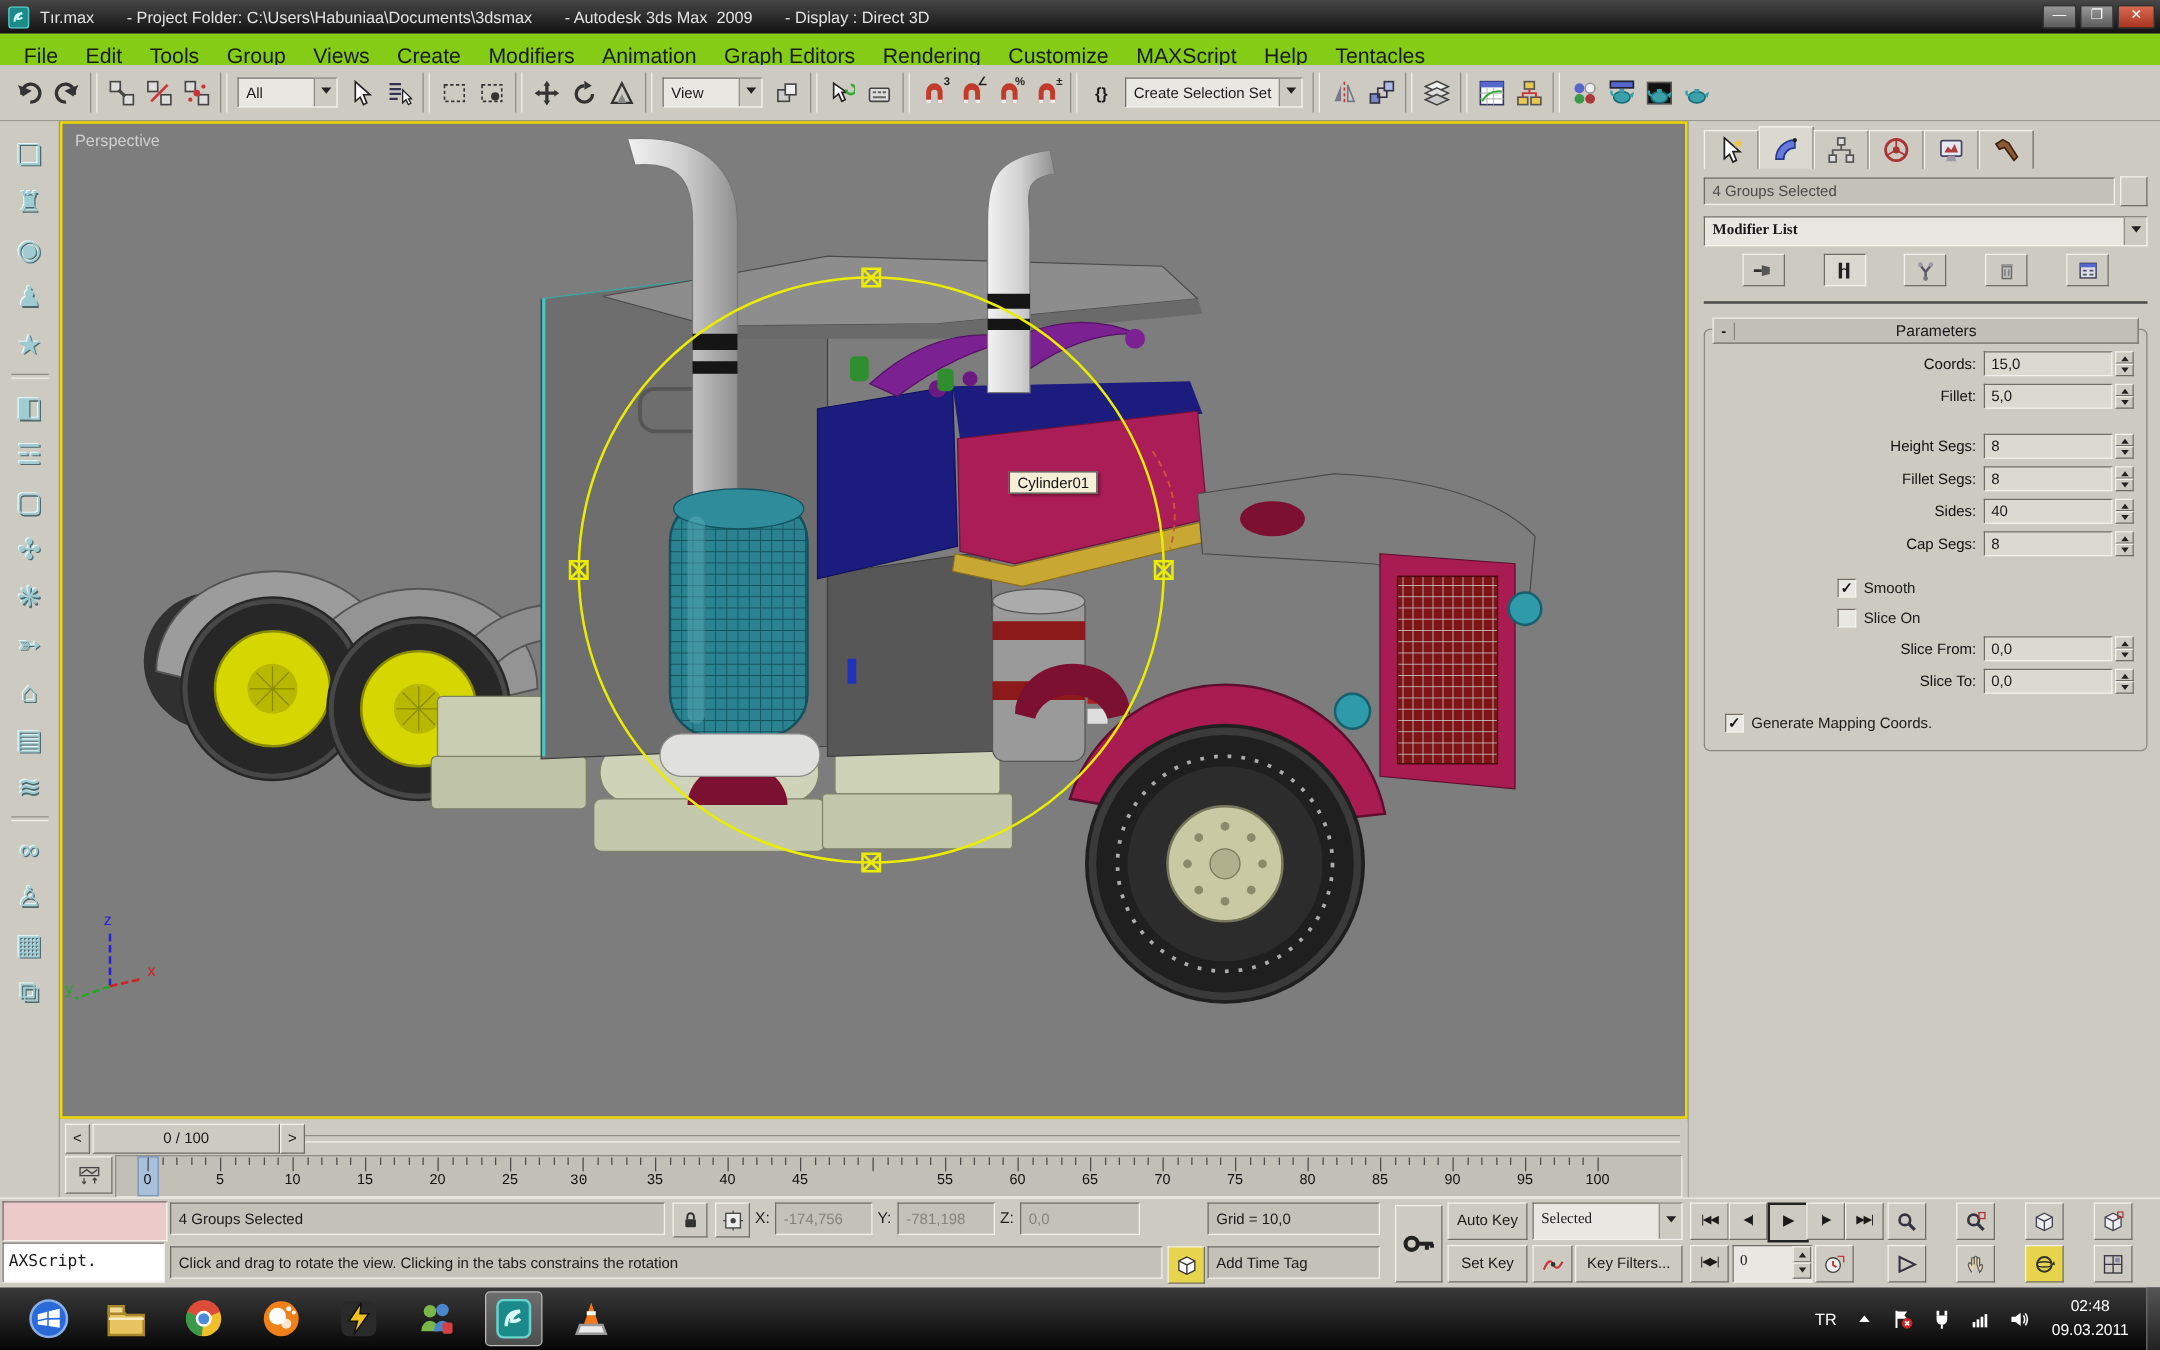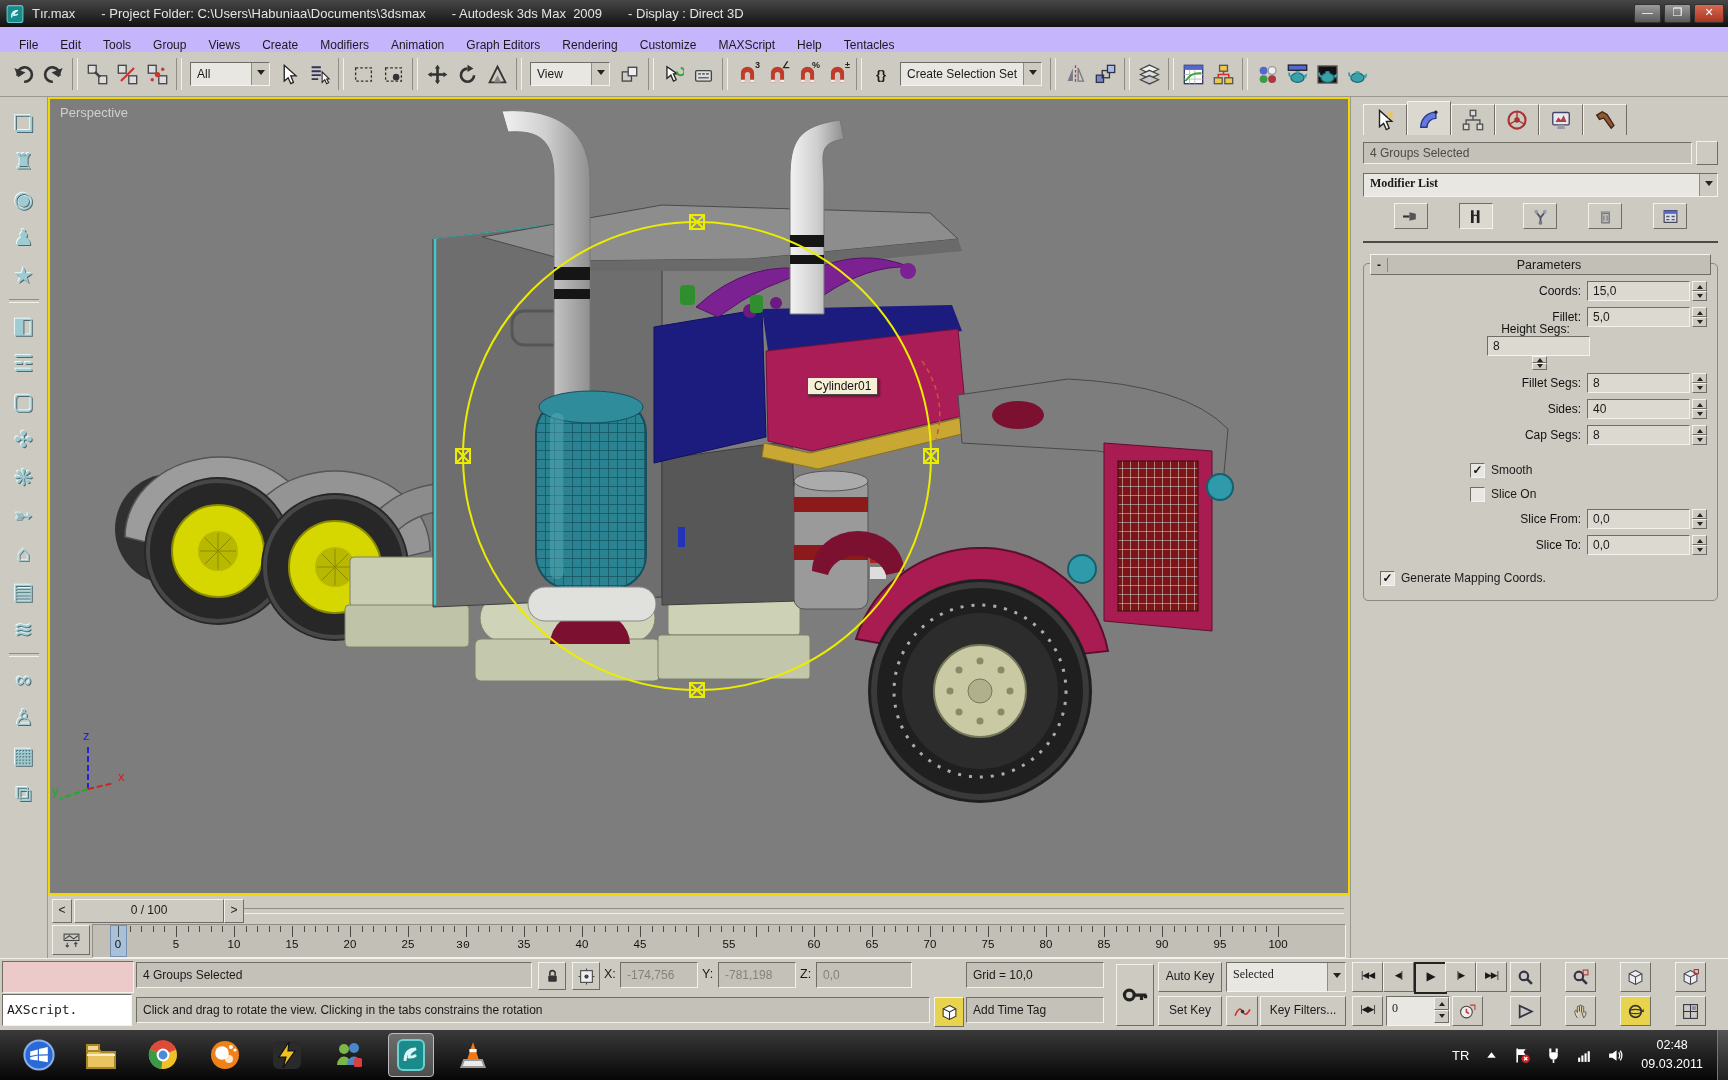--- a/index.html
+++ b/index.html
@@ -9,21 +9,21 @@
   .sunken{background:#c4c1b9;border:1px solid;border-color:#6f6d66 #f4f2ec #f4f2ec #6f6d66;}
   .whitefld{background:#e9e7e1;border:1px solid;border-color:#6f6d66 #f4f2ec #f4f2ec #6f6d66;font-family:Liberation Serif, serif;}
   svg{display:block;}
   
   #titlebar{left:0;top:0;width:1728px;height:27px;background:linear-gradient(#474747,#111);color:#e4e4e4;display:flex;align-items:center;font-size:13px;}
   #titlebar .seg{margin-right:26px;white-space:pre;}
   #titlebar .appicon{margin:0 8px 0 6px;}
   .winbtn{width:25px;height:17px;margin-left:3px;border-radius:2px;background:linear-gradient(#9a9a9a,#5a5a5a);border:1px solid #333;color:#fff;font-size:11px;line-height:15px;text-align:center;}
   .winbtn.close{background:linear-gradient(#d86a50,#a83420);width:28px;}
   
-  #menubar{left:0;top:27px;width:1728px;height:37px;background:#c4b5fd;border-bottom:1px solid #8a8880;display:flex;align-items:center;padding-left:8px;box-sizing:border-box;font-size:12px;}
+  #menubar{left:0;top:27px;width:1728px;height:37px;background:#84cc16;border-bottom:1px solid #8a8880;display:flex;align-items:center;padding-left:8px;box-sizing:border-box;font-size:17px;}
   .menuitem{padding:2px 11px;}
   
   #toolbar{left:0;top:52px;width:1728px;height:45px;background:#cdcac2;border-bottom:1px solid #9a988f;display:flex;align-items:center;padding-left:8px;box-sizing:border-box;}
   .tbtn{width:28px;height:28px;margin:0 1px;display:flex;align-items:center;justify-content:center;position:relative;}
   .tbtn svg{width:21px;height:21px;}
   .tsep{width:4px;height:32px;margin:0 4px;border-left:1px solid #8f8d85;border-right:1px solid #f2f0ea;}
   .tdrop{height:22px;display:flex;align-items:center;margin:0 4px;background:#e9e7e1;border:1px solid;border-color:#6f6d66 #f4f2ec #f4f2ec #6f6d66;}
   .tdrop .txt{padding:0 6px;flex:1;white-space:nowrap;overflow:hidden;}
   .darr{width:17px;height:100%;background:#cdcac2;border-left:1px solid #8f8d85;display:flex;align-items:center;justify-content:center;}
   .tri-d{width:0;height:0;border:4px solid transparent;border-top:5px solid #222;margin-top:4px;}
@@ -54,21 +54,21 @@
   #stackbtns{display:flex;justify-content:space-evenly;align-items:center;height:30px;margin-top:4px;}
   .sbtn{width:32px;height:24px;display:flex;align-items:center;justify-content:center;}
   .sbtn svg{width:17px;height:17px;}
   .sbtn.pressed{background:#dbd8d0;border-color:#6f6d66 #f4f2ec #f4f2ec #6f6d66;}
   .pdivider{margin:10px 0 4px 0;height:2px;border-top:2px solid #4a4a48;}
   .rollout{margin-top:18px;border:1px solid #8a8880;border-radius:5px;position:relative;padding:14px 6px 10px 6px;}
   .rollhdr{position:absolute;left:6px;right:6px;top:-10px;height:19px;background:#c2bfb7;border:1px solid;border-color:#f4f2ec #6f6d66 #6f6d66 #f4f2ec;display:flex;align-items:center;}
   .rollhdr .minus{width:16px;text-align:center;font-weight:bold;border-right:1px solid #8a8880;}
   .rollhdr .rtitle{flex:1;text-align:center;font-size:12.5px;}
   .prow{display:flex;align-items:center;height:26px;justify-content:flex-end;padding-right:4px;}
-  .prow.gap{margin-top:14px;flex-direction:column;}
+  .prow.gap{margin-top:14px;}
   .plabel{margin-right:6px;color:#111;}
   .pfld{width:96px;height:18px;line-height:18px;padding-left:5px;background:#dcd9d1;border:1px solid;border-color:#6f6d66 #f4f2ec #f4f2ec #6f6d66;}
   .spin{width:15px;height:20px;margin-left:2px;display:flex;flex-direction:column;}
   .spin div{flex:1;background:#cdcac2;border:1px solid;border-color:#f4f2ec #6f6d66 #6f6d66 #f4f2ec;display:flex;align-items:center;justify-content:center;}
   .tri-u2{width:0;height:0;border:3px solid transparent;border-bottom:4px solid #222;margin-top:-2px;}
   .tri-d2{width:0;height:0;border:3px solid transparent;border-top:4px solid #222;margin-bottom:-2px;}
   .chkrow{display:flex;align-items:center;height:24px;margin-left:100px;}
   .chkrow.left{margin-left:10px;}
   .chk{width:13px;height:13px;background:#e9e7e1;border:1px solid;border-color:#6f6d66 #f4f2ec #f4f2ec #6f6d66;margin-right:6px;font-size:12px;font-weight:bold;line-height:12px;text-align:center;color:#111;}
   
@@ -892,21 +892,21 @@
         <div class="tick" style="left: 570.2px; height: 6px;"></div>
         <div class="tick" style="left: 581.8px; height: 6px;"></div>
         <div class="tick" style="left: 593.4px; height: 6px;"></div>
         <div class="tick" style="left: 605px; height: 11px;"></div>
         <div class="ticklabel" style="left: 605px; margin-top: 47px;">50</div>
         <div class="tick" style="left: 616.6px; height: 6px;"></div>
         <div class="tick" style="left: 628.2px; height: 6px;"></div>
         <div class="tick" style="left: 639.8px; height: 6px;"></div>
         <div class="tick" style="left: 651.4px; height: 6px;"></div>
         <div class="tick" style="left: 663px; height: 11px;"></div>
-        <div class="ticklabel" style="left: 636px;">55</div>
+        <div class="ticklabel" style="left: 663px;">55</div>
         <div class="tick" style="left: 674.6px; height: 6px;"></div>
         <div class="tick" style="left: 686.2px; height: 6px;"></div>
         <div class="tick" style="left: 697.8px; height: 6px;"></div>
         <div class="tick" style="left: 709.4px; height: 6px;"></div>
         <div class="tick" style="left: 721px; height: 11px;"></div>
         <div class="ticklabel" style="left: 721px;">60</div>
         <div class="tick" style="left: 732.6px; height: 6px;"></div>
         <div class="tick" style="left: 744.2px; height: 6px;"></div>
         <div class="tick" style="left: 755.8px; height: 6px;"></div>
         <div class="tick" style="left: 767.4px; height: 6px;"></div>

